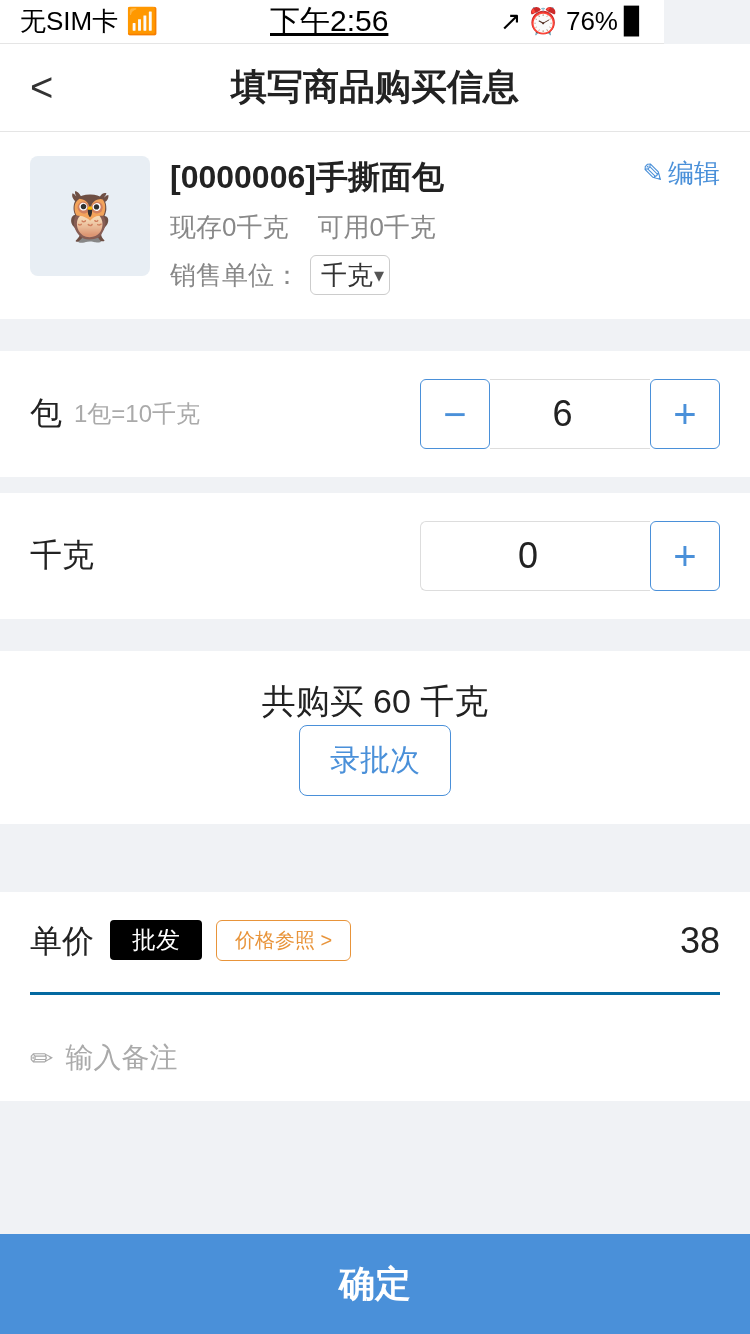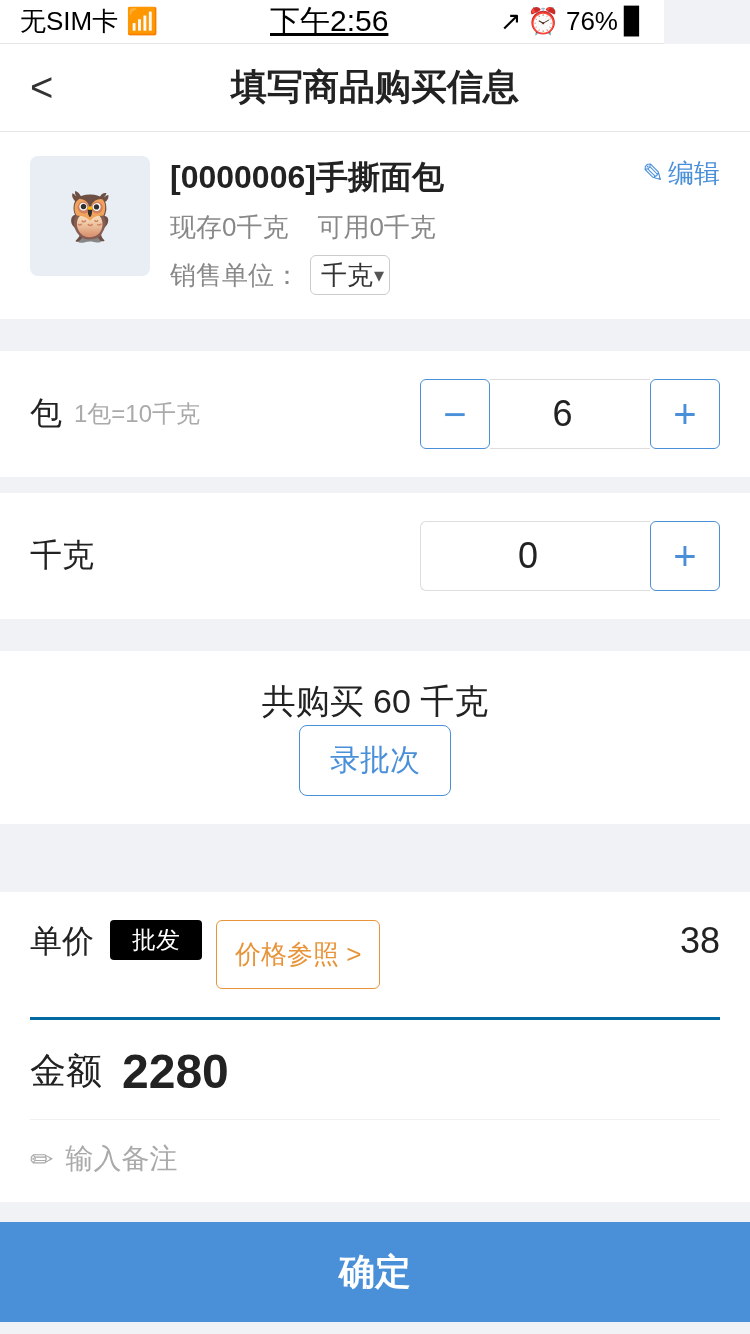--- a/index.html
+++ b/index.html
@@ -251,22 +251,22 @@
       font-size: 24px;
       padding: 4px 22px;
       border-radius: 4px;
       margin-right: 14px;
     }
     .price-ref-btn {
       border: 1px solid #e8943a;
       color: #e8943a;
       background: #fff;
       border-radius: 6px;
-      padding: 16px 18px;
-      font-size: 26px;
+      padding: 6px 18px;
+      font-size: 20px;
       display: flex;
       align-items: center;
       gap: 6px;
       cursor: pointer;
     }
     .price-value {
       margin-left: auto;
       font-size: 36px;
       color: #222;
       font-weight: 500;
@@ -303,21 +303,21 @@
     .note-text { font-size: 28px; color: #aaa; }
 
     
     .content-body {
       min-height: calc(1334px - 44px - 88px - 100px);
     }
 
     
     .confirm-btn {
       position: fixed;
-      bottom: 12px;
+      bottom: 0;
       left: 0;
       width: 750px;
       height: 100px;
       background: #4a90d9;
       color: #fff;
       font-size: 36px;
       font-weight: 600;
       display: flex;
       align-items: center;
       justify-content: center;
@@ -424,24 +424,20 @@
   <div class="price-section">
     <div class="price-row">
       <span class="price-label">单价</span>
       <span class="price-tag">批发</span>
       <button class="price-ref-btn">价格参照 &gt;</button>
       <span class="price-value">38</span>
     </div>
   </div>
 
   <div class="amount-section">
-    <div class="amount-row">
-      <span class="amount-label">金额</span>
-      <span class="amount-value">2280</span>
-    </div>
     <div class="note-row">
       <span class="note-icon">✏</span>
       <span class="note-text">输入备注</span>
     </div>
   </div>
 
 </div>
 
 <button class="confirm-btn">确定</button>
 

